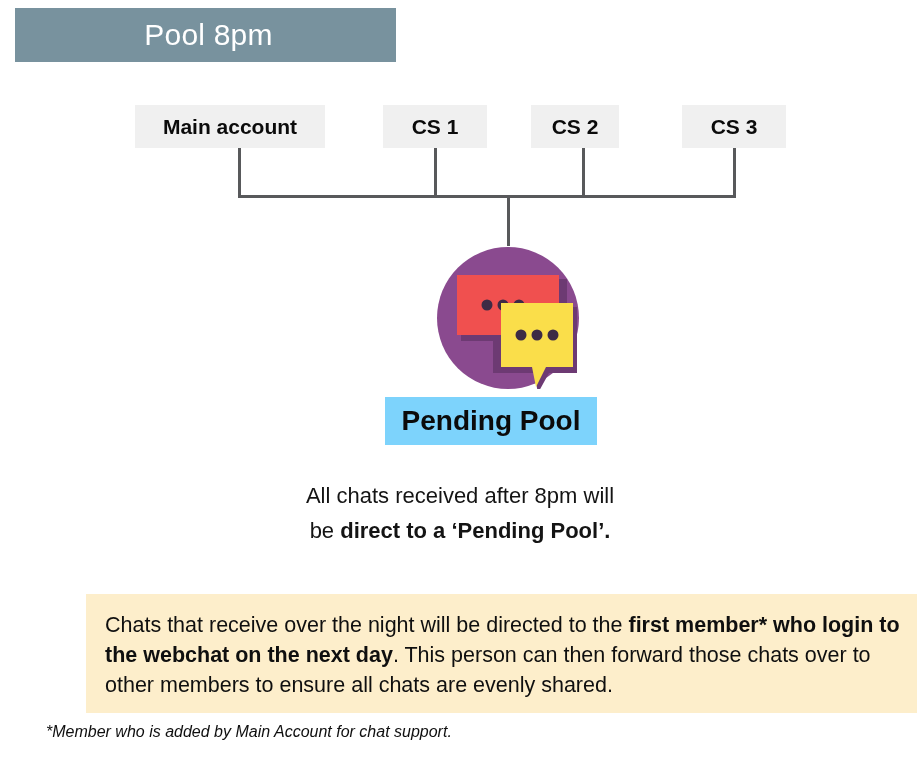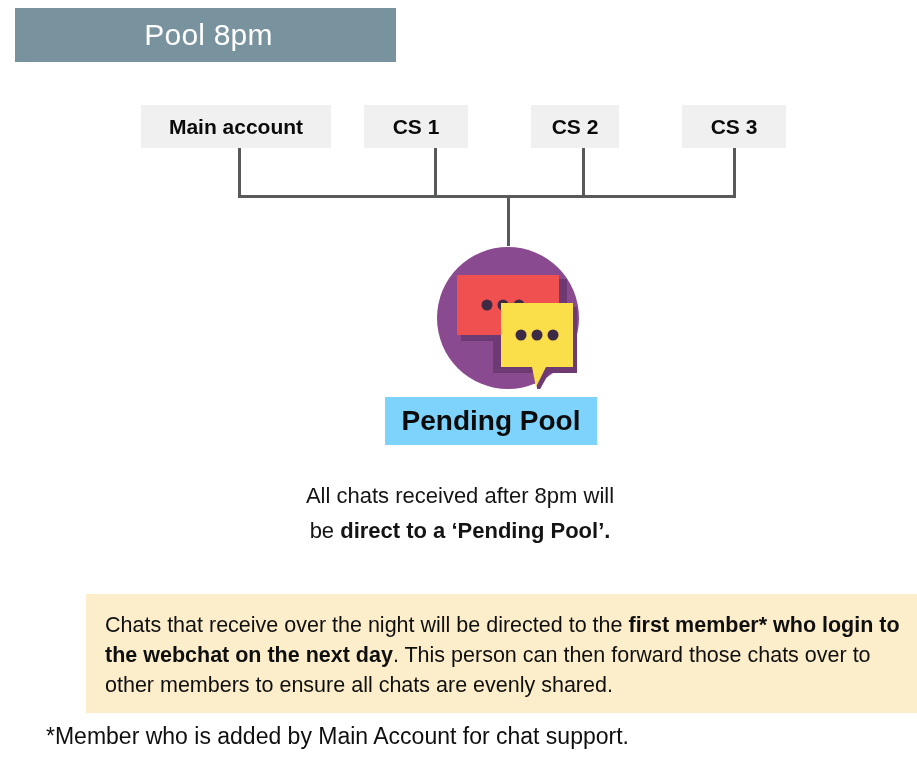--- a/index.html
+++ b/index.html
@@ -43,22 +43,22 @@
     top: 105px;
     height: 43px;
     background: #f0f0f0;
     display: flex;
     align-items: center;
     justify-content: center;
     font-size: 21px;
     font-weight: bold;
     color: #0b0b0b;
   }
-  .node-box.main-account { left: 141px; width: 190px; }
-  .node-box.cs1 { left: 364px; width: 104px; }
+  .node-box.main-account { left: 135px; width: 190px; }
+  .node-box.cs1 { left: 383px; width: 104px; }
   .node-box.cs2 { left: 531px; width: 88px; }
   .node-box.cs3 { left: 682px; width: 104px; align-items: center; }
 
   
   .connector-layer {
     position: absolute;
     left: 0;
     top: 0;
     width: 917px;
     height: 760px;
@@ -120,21 +120,22 @@
     line-height: 30px;
     color: #0f0f0f;
   }
   .callout-text b { font-weight: bold; }
 
   
   .footnote {
     position: absolute;
     left: 46px;
     top: 723px;
-    font-size: 23px;
+    font-size: 16px;
+    font-style: italic;
     color: #0f0f0f;
   }
 </style>
 </head>
 <body>
 
 <div class="header-banner">
   <span class="header-banner-title">Pool 8pm</span>
 </div>
 

